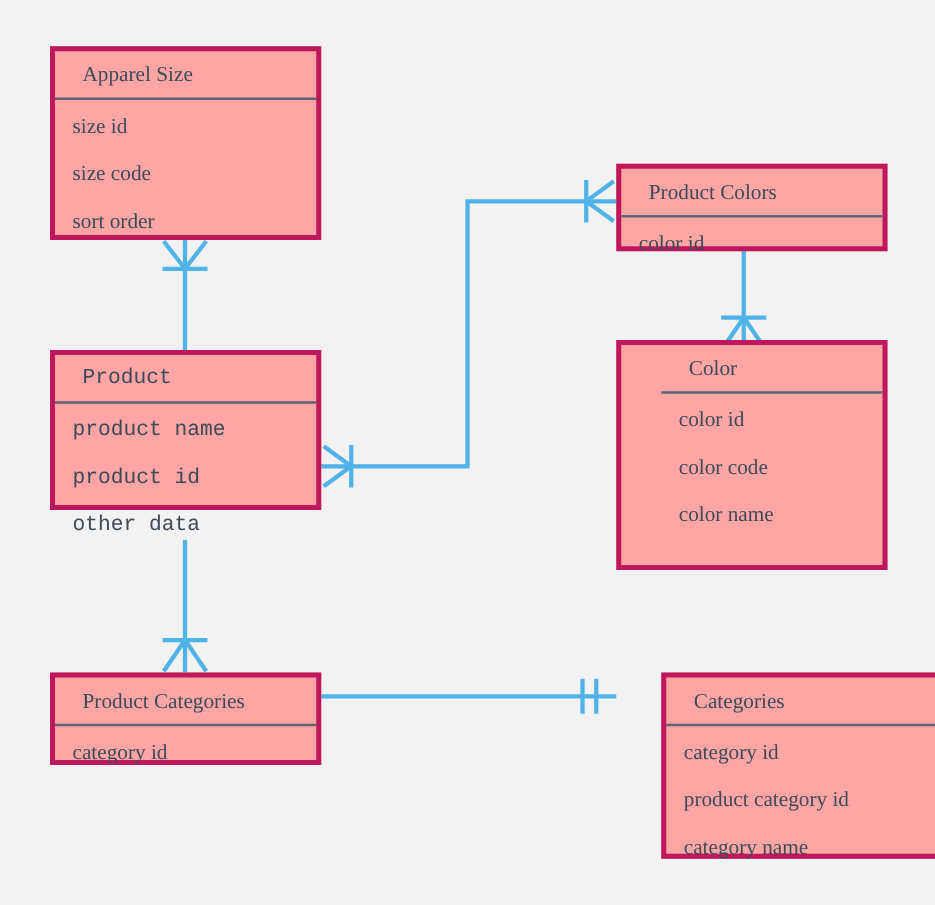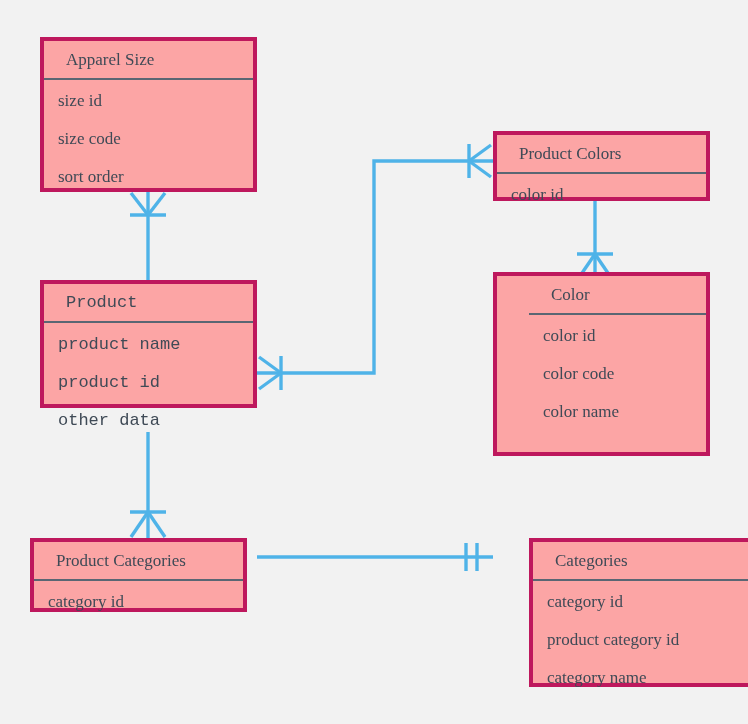--- a/index.html
+++ b/index.html
@@ -138,21 +138,21 @@
 
   <div class="entity" style="left:493px; top:272px; width:217px; height:184px;padding-left:32px;">
     <div class="entity-header">Color</div>
     <div class="entity-body">
       <div class="attr-row">color id</div>
       <div class="attr-row">color code</div>
       <div class="attr-row">color name</div>
     </div>
   </div>
 
-  <div class="entity" style="left:30px; top:538px; width:217px; height:74px;">
+  <div class="entity" style="left:40px; top:538px; width:217px; height:74px;">
     <div class="entity-header">Product Categories</div>
     <div class="entity-body">
       <div class="attr-row">category id</div>
     </div>
   </div>
 
   <div class="entity" style="left:493px; top:538px; width:252px; height:149px;margin-left:36px;">
     <div class="entity-header">Categories</div>
     <div class="entity-body">
       <div class="attr-row">category id</div>

